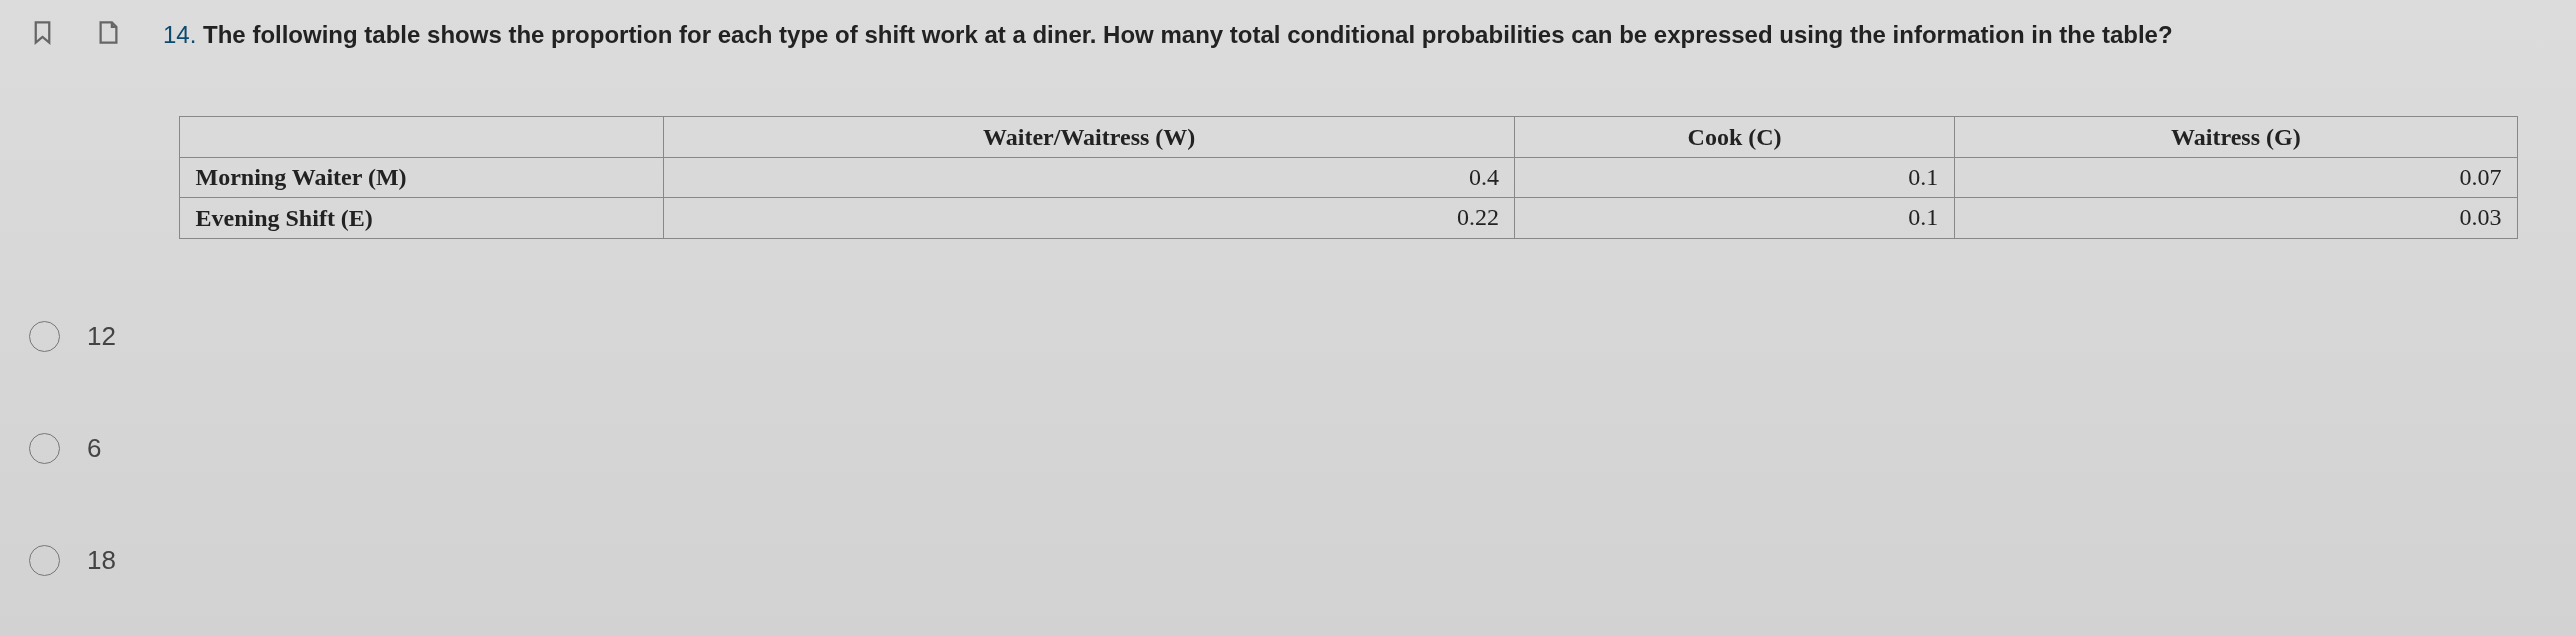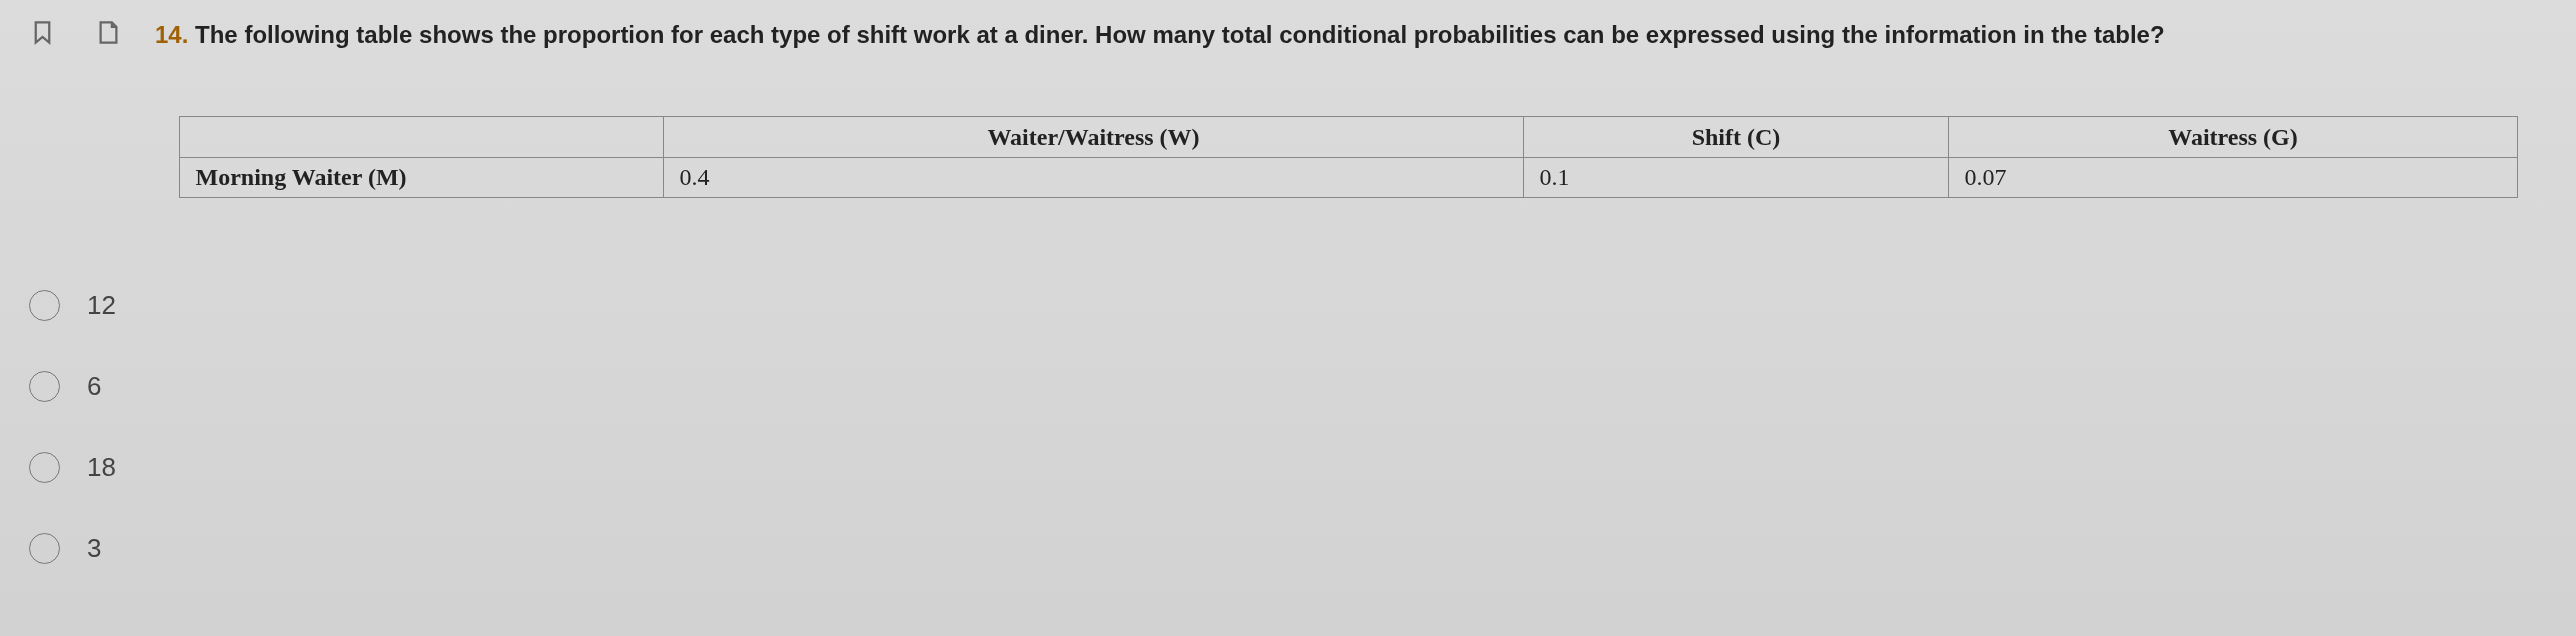--- a/index.html
+++ b/index.html
@@ -29,22 +29,23 @@
     }
     .question-header {
       position: absolute;
       top: 21px;
       left: 155px;
       font-size: 24px;
       font-weight: bold;
       color: #222;
     }
     .qnum {
-      font-weight: bold;
-      color: #a16207;
+      font-weight: normal;
+      color: #0c4a6e;
+      margin-left: 8px;
     }
     .table-wrap {
       position: absolute;
       top: 116px;
       left: 179px;
       right: 58px;
     }
     table {
       width: 100%;
       border-collapse: collapse;
@@ -65,35 +66,36 @@
       background: transparent;
       border-top: 1px solid #888;
       border-left: 1px solid #888;
     }
     td.rowhead {
       font-weight: bold;
       text-align: left;
       width: 484px;
     }
     td.val {
-      text-align: left;
+      text-align: right;
       font-family: Liberation Serif, serif;
     }
     .options {
       position: absolute;
       top: 290px;
       left: 29px;
       display: flex;
       flex-direction: column;
       gap: 50px;
     }
     .option {
       display: flex;
       align-items: flex-end;
       gap: 27px;
+      margin-top: 31px;
     }
     .radio {
       width: 31px;
       height: 31px;
       border: 1.9px solid #777;
       border-radius: 50%;
       background: transparent;
       flex-shrink: 0;
     }
     .option-label {
@@ -119,30 +121,36 @@
   <span class="qnum">14.</span>
   <span>The following table shows the proportion for each type of shift work at a diner. How many total conditional probabilities can be expressed using the information in the table?</span>
 </div>
 
 <div class="table-wrap">
   <table>
     <thead>
       <tr>
         <th class="corner"></th>
         <th><span class="serif">Waiter/Waitress (W)</span></th>
-        <th><span class="serif">Shift (C)</span></th>
+        <th><span class="serif">Cook (C)</span></th>
         <th><span class="serif">Waitress (G)</span></th>
       </tr>
     </thead>
     <tbody>
       <tr>
         <td class="rowhead"><span class="serif">Morning Waiter (M)</span></td>
         <td class="val serif">0.4</td>
         <td class="val serif">0.1</td>
         <td class="val serif">0.07</td>
+      </tr>
+      <tr>
+        <td class="rowhead"><span class="serif">Evening Shift (E)</span></td>
+        <td class="val serif">0.22</td>
+        <td class="val serif">0.1</td>
+        <td class="val serif">0.03</td>
       </tr>
     </tbody>
   </table>
 </div>
 
 <div class="options">
   <div class="option">
     <div class="radio"></div>
     <div class="option-label">12</div>
   </div>

